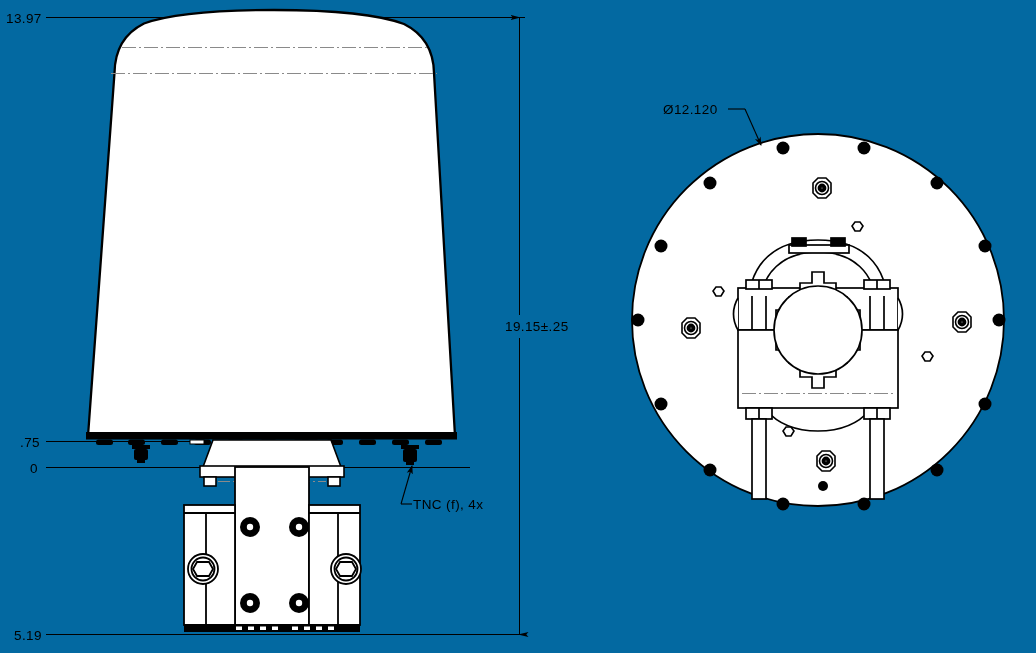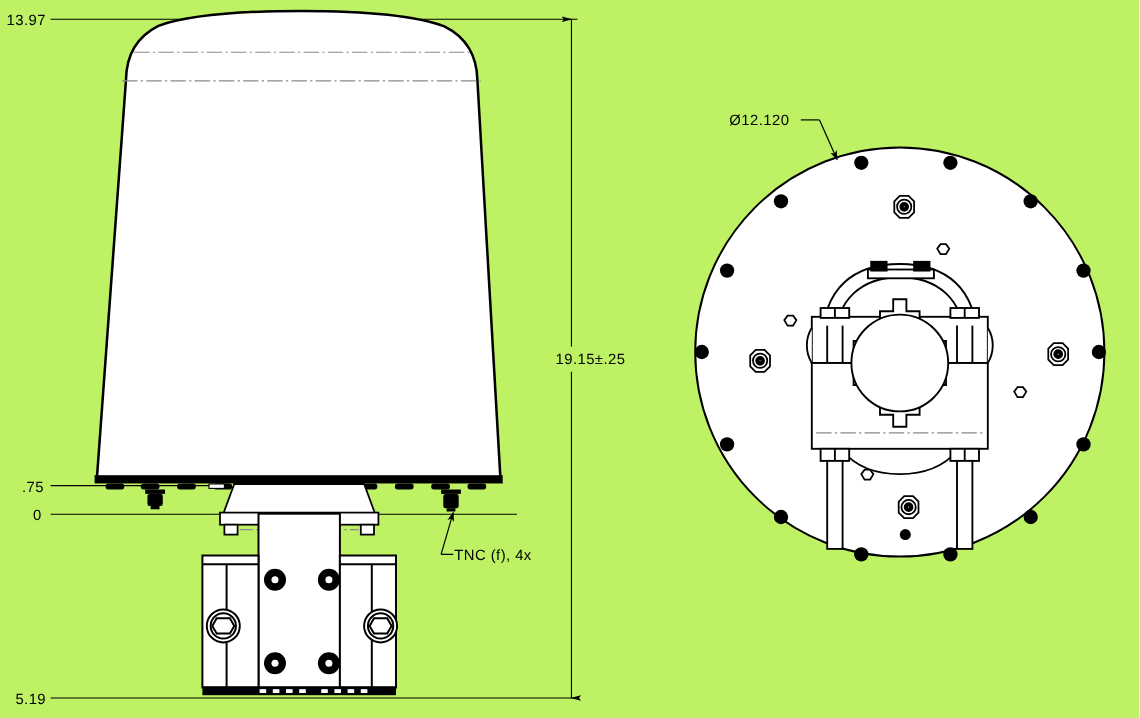--- a/index.html
+++ b/index.html
@@ -8,21 +8,21 @@
     padding: 0;
     background: #ffffff;
   }
   body {
     font-family: "Liberation Sans", sans-serif;
   }
   #drawing-sheet {
     position: relative;
     width: 1036px;
     height: 653px;
-    background: #bef264;
+    background: #0369a1;
     overflow: hidden;
   }
   #drawing-sheet svg {
     display: block;
     width: 1036px;
     height: 653px;
   }
   .dim-text {
     font-family: "Liberation Sans", sans-serif;
     font-size: 13.5px;

